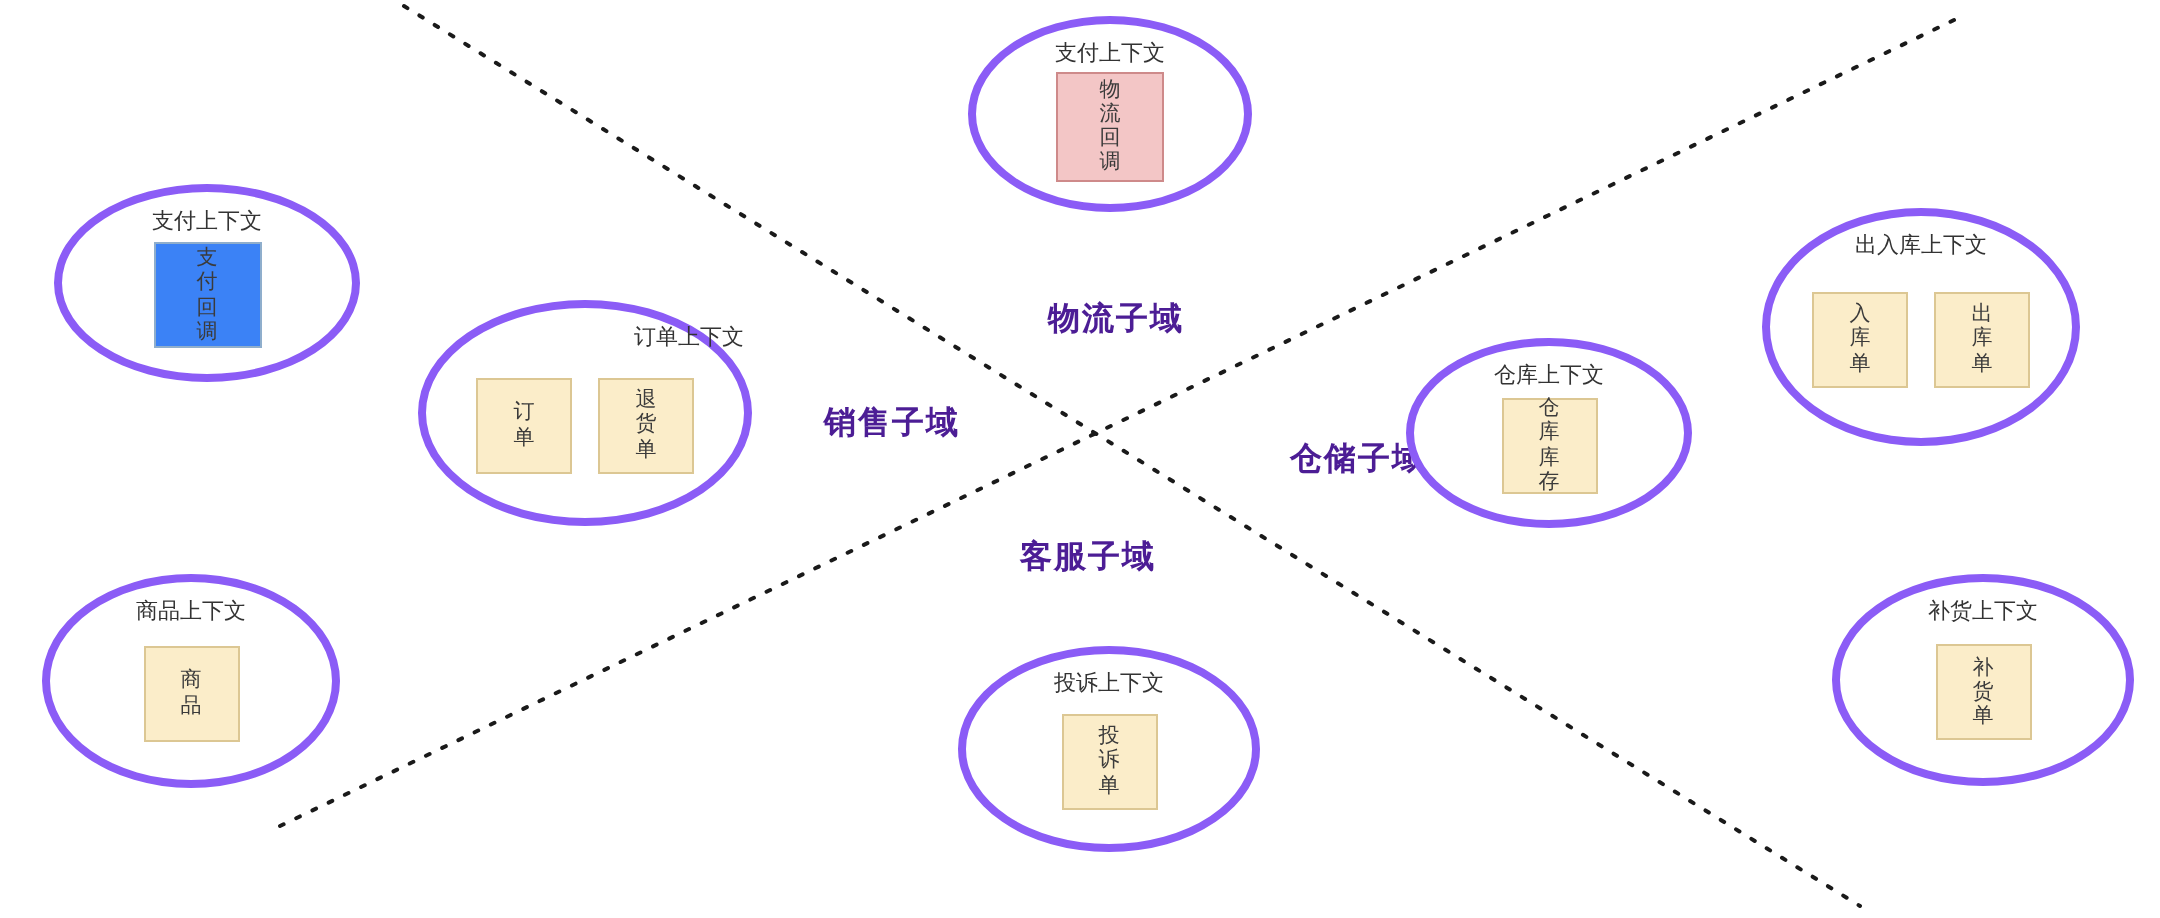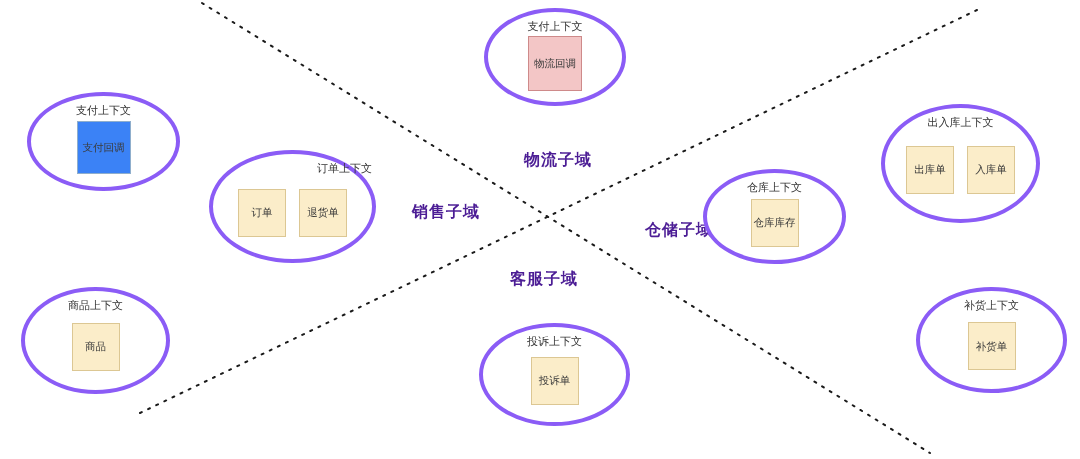--- a/index.html
+++ b/index.html
@@ -61,21 +61,21 @@
     height: 48px;
     display: flex;
     align-items: center;
     justify-content: center;
     font-size: 10.5px;
     color: #3b3b3b;
     text-align: center;
     line-height: 1.15;
     box-sizing: border-box;
     word-break: break-all;
-    padding: 2px;
+    padding: 20px;
   }
   .box-yellow { background: #fbedc9; border: 1px solid #dcc793; }
   .box-pink   { background: #f3c6c6; border: 1px solid #ce8a8a; width: 54px; height: 55px; }
   .box-blue   { background: #3b82f6; border: 1px solid #8faecc; width: 54px; height: 53px; }
 
   
   .ctx-payment-top   { left: 484px; top: 8px;   width: 142px; height: 98px;  }
   .ctx-payment-left  { left: 27px;  top: 92px;  width: 153px; height: 99px;  }
   .ctx-order         { left: 209px; top: 150px; width: 167px; height: 113px; align-items: flex-end; }
   .ctx-product       { left: 21px;  top: 287px; width: 149px; height: 107px; }
@@ -144,24 +144,24 @@
       <div class="box box-yellow">
         <span>仓库库存</span>
       </div>
     </div>
   </div>
 
   <div class="ctx ctx-inout">
     <div class="ctx-label">出入库上下文</div>
     <div class="boxes">
       <div class="box box-yellow">
-        <span>出库单</span>
+        <span>入库单</span>
       </div>
       <div class="box box-yellow">
-        <span>入库单</span>
+        <span>出库单</span>
       </div>
     </div>
   </div>
 
   <div class="ctx ctx-replenish">
     <div class="ctx-label">补货上下文</div>
     <div class="boxes">
       <div class="box box-yellow">
         <span>补货单</span>
       </div>

